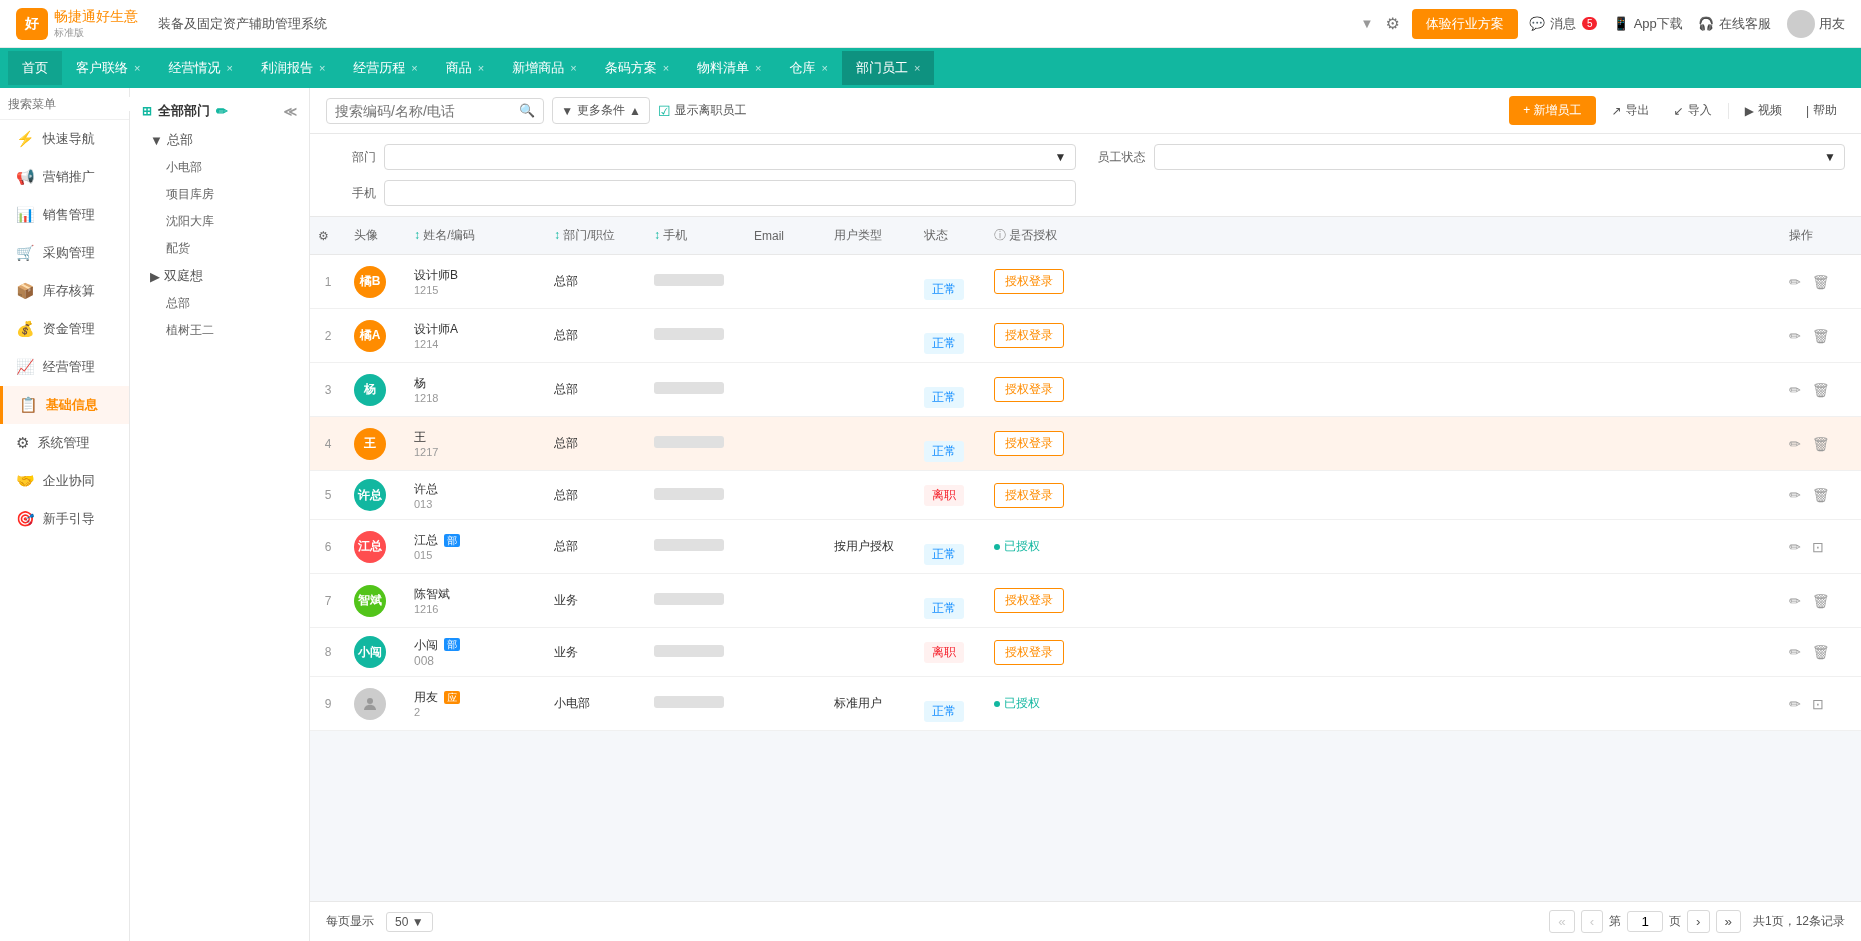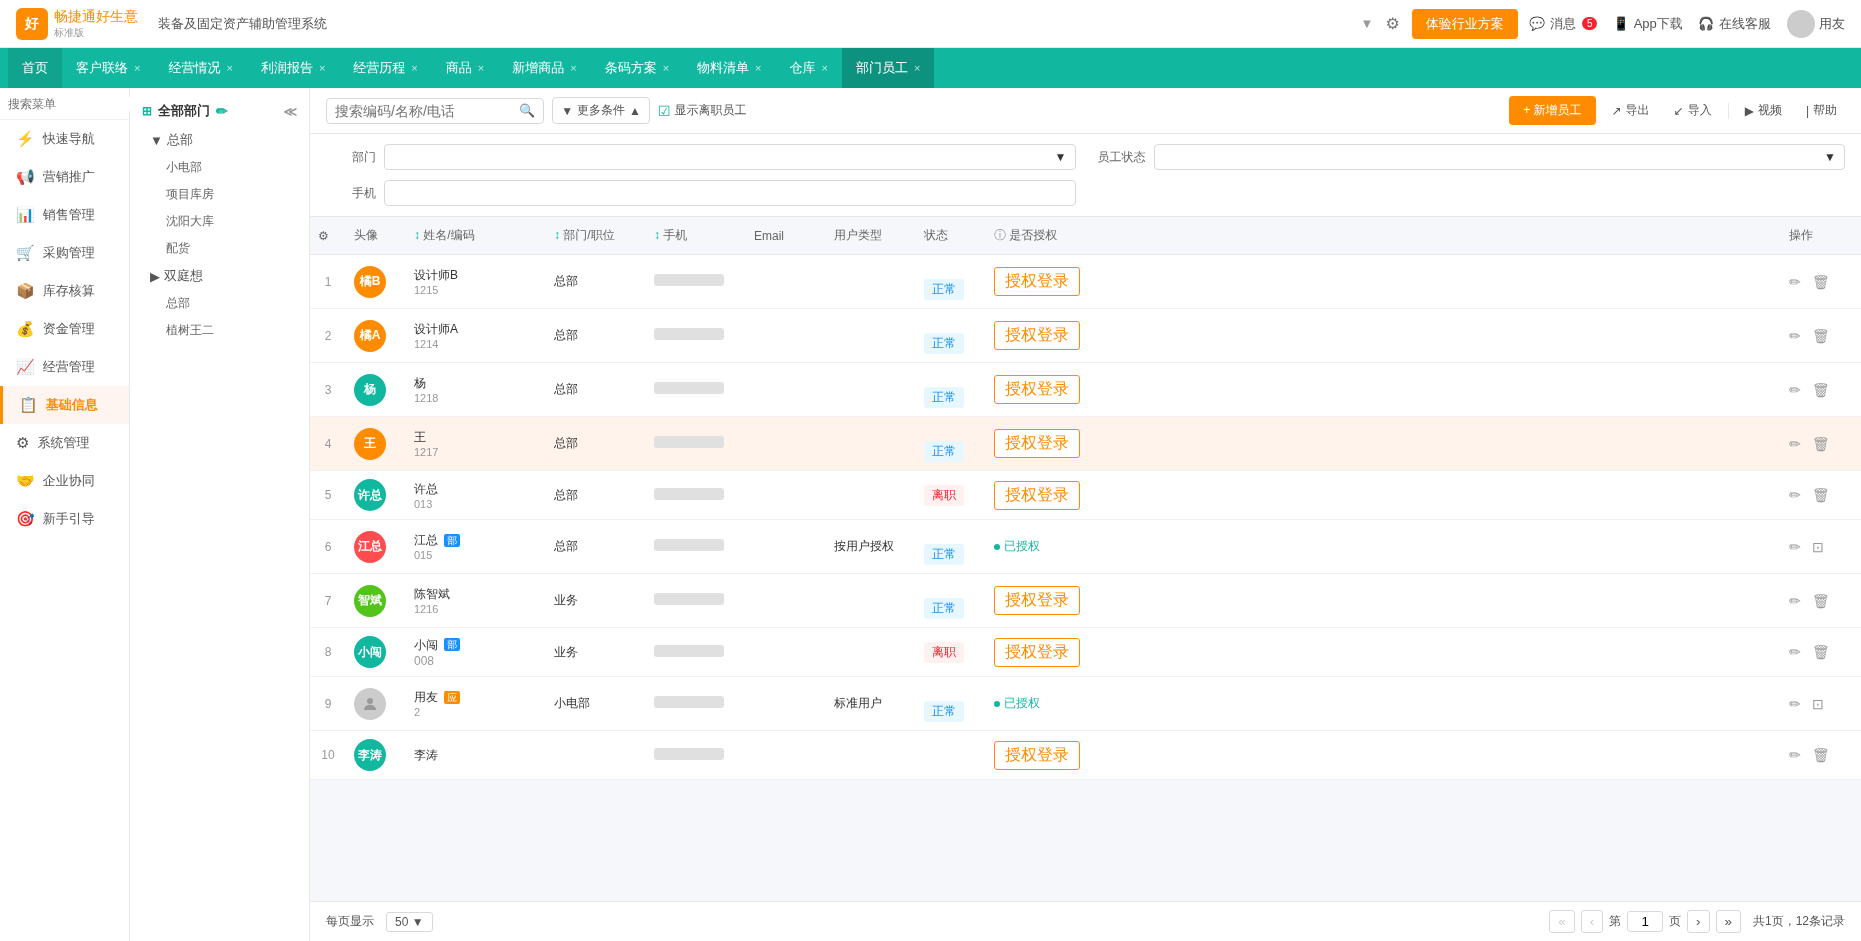--- a/index.html
+++ b/index.html
@@ -20,21 +20,21 @@
     .badge { background: #f5222d; color: #fff; border-radius: 10px; font-size: 10px; padding: 1px 5px; margin-left: 2px; }
     .gear-icon { color: #777; cursor: pointer; font-size: 16px; }
     .user-avatar-top { width: 28px; height: 28px; background: #ccc; border-radius: 50%; }
 
     
     .nav-bar {
       background: #12b7a0; display: flex; align-items: center;
       height: 40px; padding: 0 8px; gap: 0;
     }
     .nav-item {
-      display: flex; align-items: center; padding: 0 14px; height: 40px;
+      display: flex; align-items: center; padding: 0 14px; height: 34px;
       color: #fff; font-size: 13px; cursor: pointer; position: relative; white-space: nowrap;
     }
     .nav-item:hover, .nav-item.active { background: rgba(0,0,0,0.15); }
     .nav-item .close-x { margin-left: 6px; font-size: 11px; opacity: 0.7; }
     .nav-item.home { background: rgba(0,0,0,0.1); }
 
     
     .main-layout { display: flex; height: calc(941px - 48px - 40px); }
 
     
@@ -121,21 +121,21 @@
     }
     .avatar-gray { background: #ccc; }
     .status-badge {
       display: inline-block; padding: 2px 8px; border-radius: 3px;
       font-size: 12px;
     }
     .status-normal { background: #e6f7ff; color: #1890ff; margin-top: 16px; }
     .status-resigned { background: #fff1f0; color: #f5222d; }
     .auth-btn {
       border: 1px solid #ff8c00; color: #ff8c00; background: #fff;
-      padding: 3px 10px; border-radius: 3px; font-size: 16px; cursor: pointer;
+      padding: 3px 10px; border-radius: 3px; font-size: 12px; cursor: pointer;
     }
     .authorized { color: #12b7a0; font-size: 12px; }
     .dot { display: inline-block; width: 6px; height: 6px; border-radius: 50%; background: #12b7a0; margin-right: 4px; }
     .op-btn { color: #999; cursor: pointer; margin-right: 8px; font-size: 14px; }
     .blurred { background: #e0e0e0; height: 12px; border-radius: 3px; display: inline-block; }
 
     
     .dept-badge { background: #1890ff; color: #fff; font-size: 10px; padding: 1px 3px; border-radius: 2px; margin-left: 3px; vertical-align: middle; }
     
     .app-badge { background: #ff8c00; color: #fff; font-size: 10px; padding: 1px 3px; border-radius: 2px; margin-left: 3px; vertical-align: middle; }
@@ -568,41 +568,20 @@
               <td>
                 <span class="authorized"><span class="dot"></span>已授权</span>
               </td>
               <td></td>
               <td>
                 <span class="op-btn">✏</span>
                 <span class="op-btn">⊡</span>
               </td>
             </tr>
 
-            <tr>
-              <td class="td-center row-num">10</td>
-              <td>
-                <div class="avatar-circle" style="background:#12b7a0;">李涛</div>
-              </td>
-              <td>
-                <div>李涛</div>
-                <div style="color:#999;font-size:11px;"></div>
-              </td>
-              <td></td>
-              <td><span class="blurred" style="width:70px;"></span></td>
-              <td></td>
-              <td></td>
-              <td></td>
-              <td><button class="auth-btn">授权登录</button></td>
-              <td></td>
-              <td>
-                <span class="op-btn">✏</span>
-                <span class="op-btn">🗑</span>
-              </td>
-            </tr>
           </tbody>
         </table>
       </div>
 
       <div class="table-footer">
         <span>每页显示</span>
         <span style="border:1px solid #d9d9d9;padding:2px 8px;border-radius:3px;cursor:pointer;">50 ▼</span>
         <div class="pagination">
           <button class="page-btn disabled">«</button>
           <button class="page-btn disabled">‹</button>

